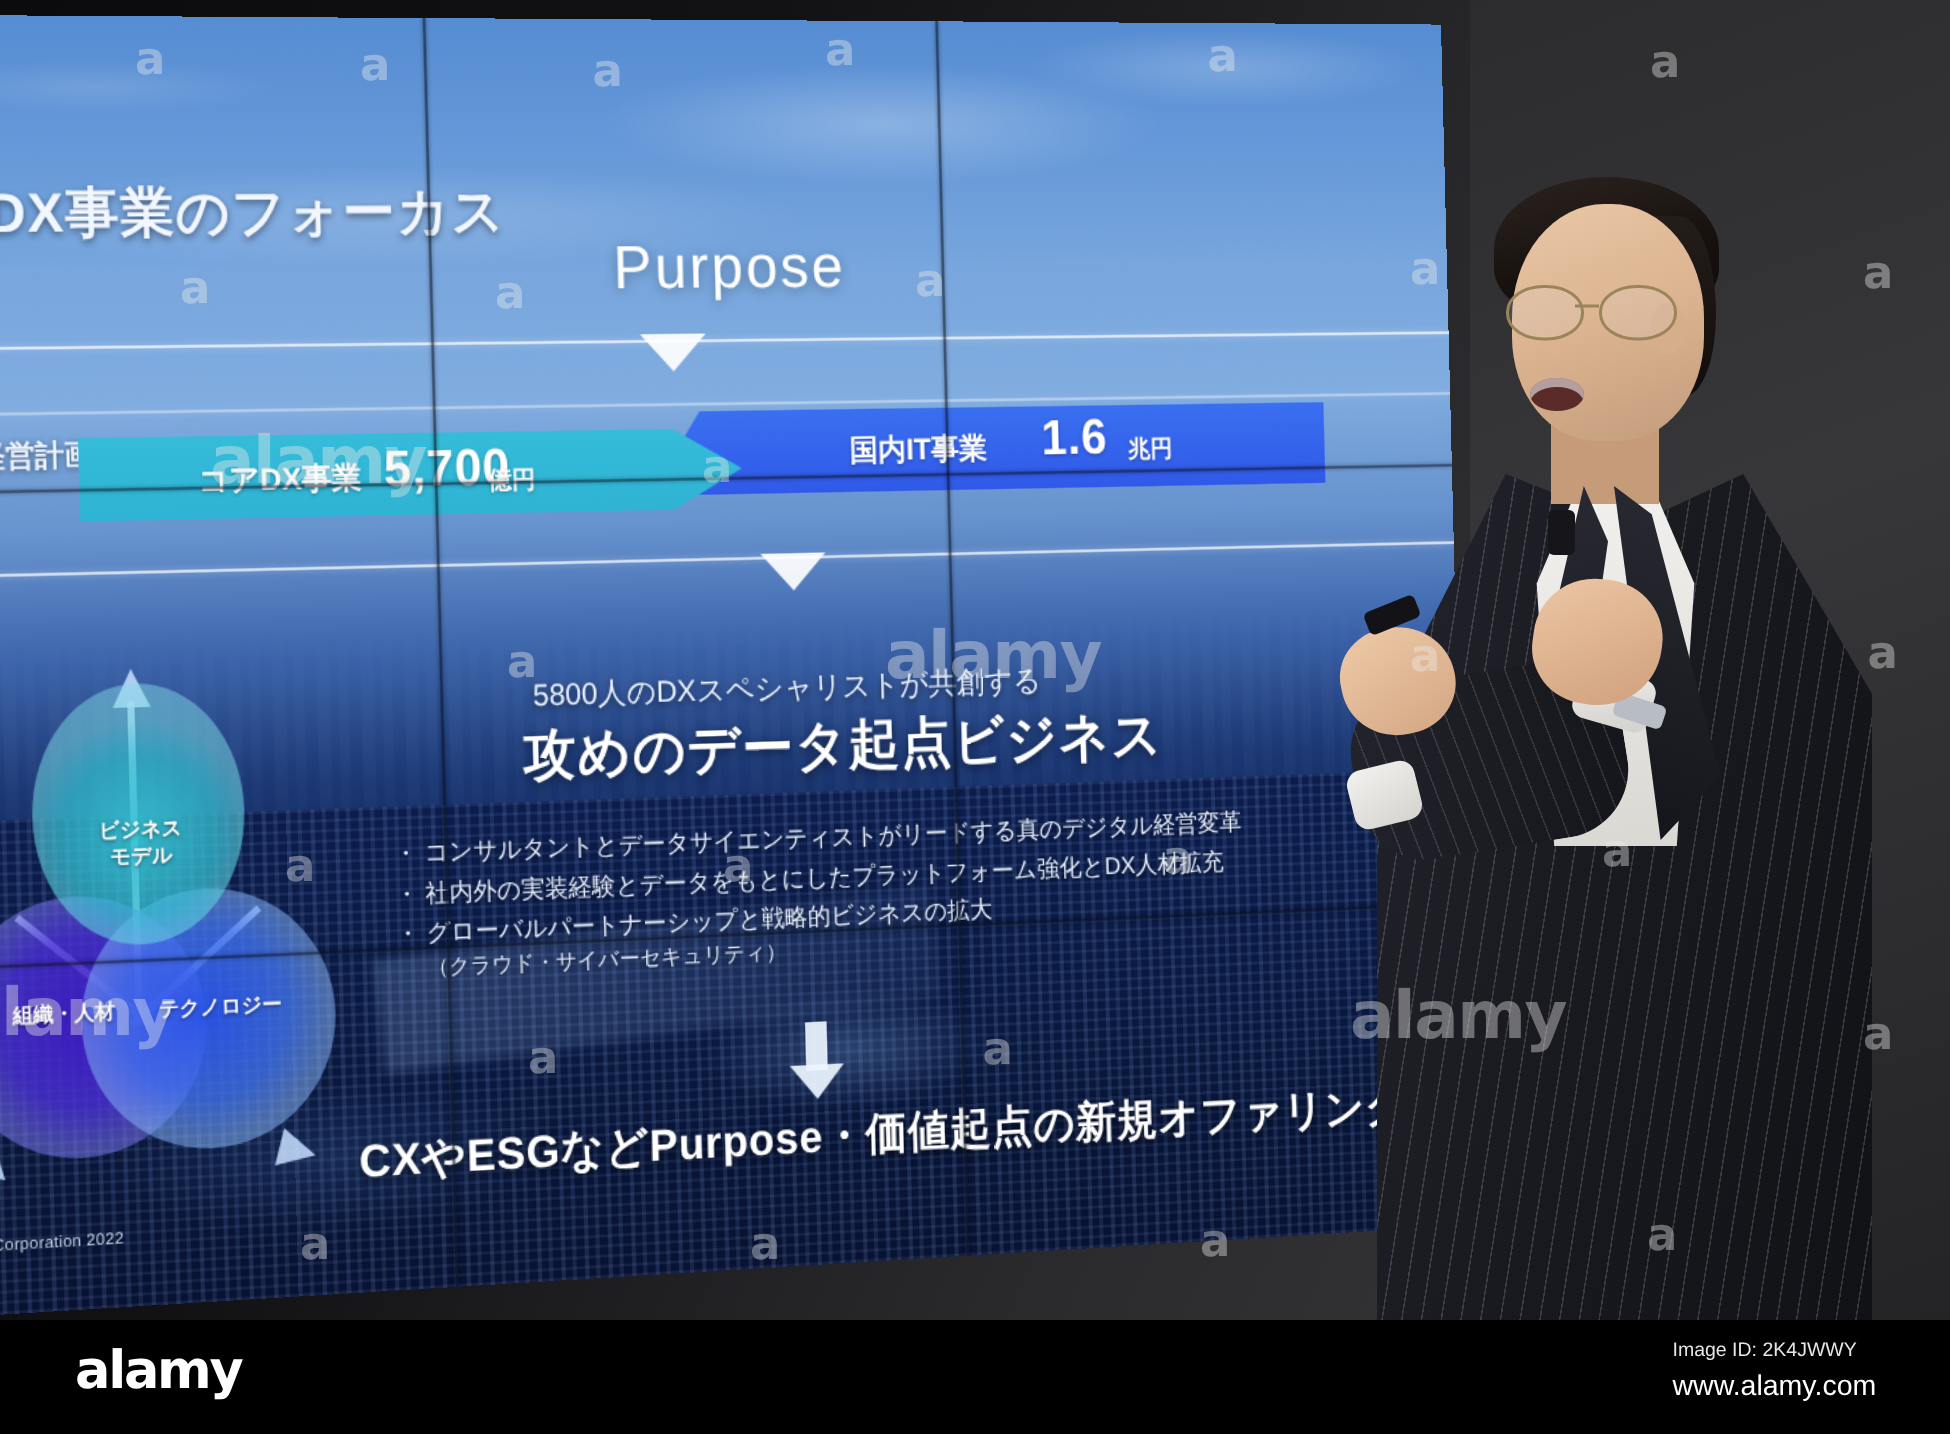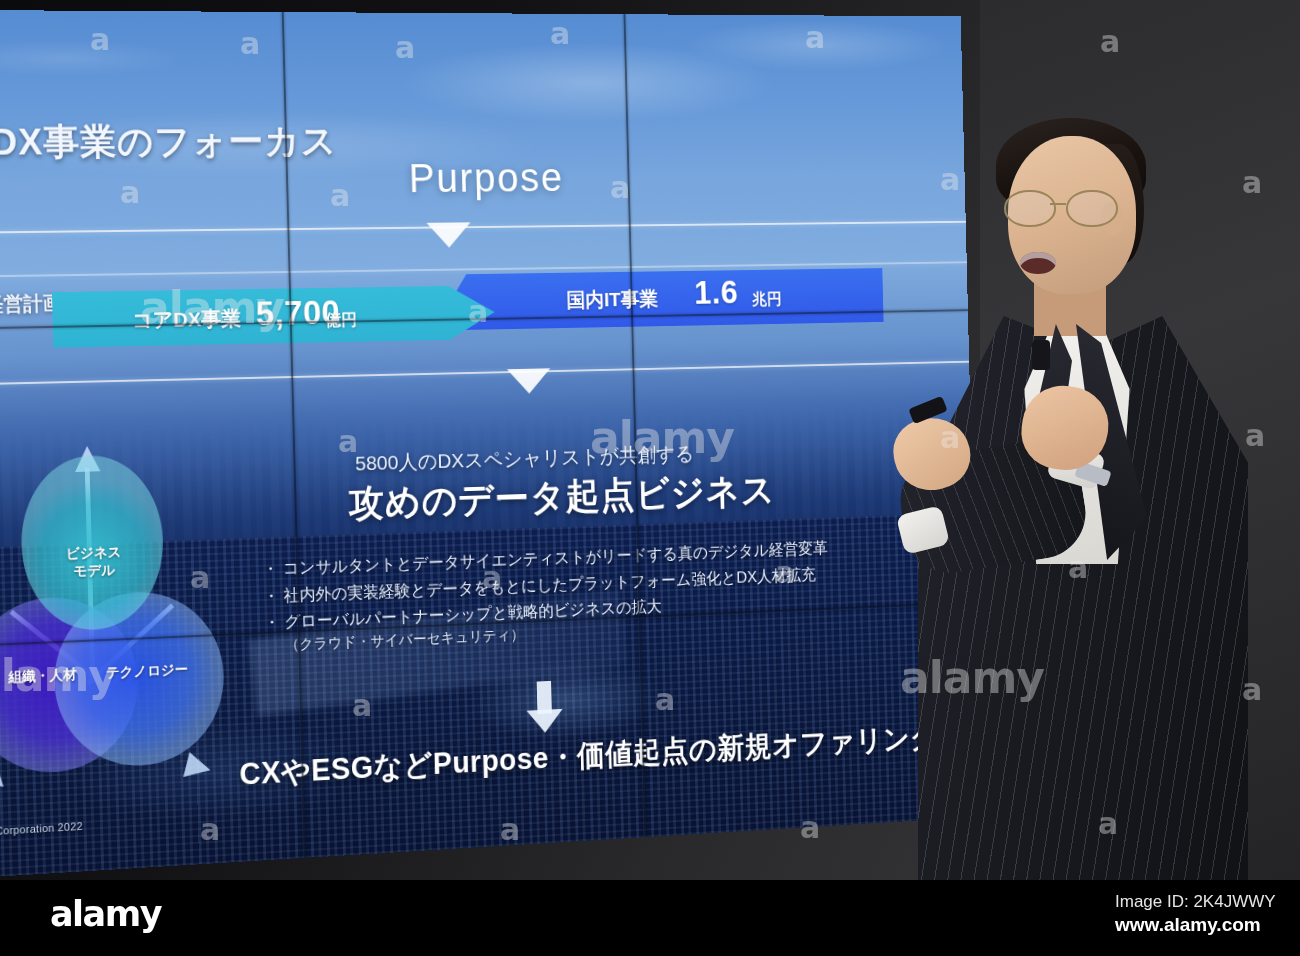--- a/index.html
+++ b/index.html
@@ -199,22 +199,22 @@
   .wm-layer{position:absolute;inset:0;pointer-events:none;}
   .wm-a{position:absolute;font-size:30px;font-weight:700;color:rgba(235,235,235,.40);
         font-family:"DejaVu Sans",sans-serif;}
   .wm-word{position:absolute;font-size:44px;font-weight:700;
         color:rgba(236,236,236,.40);font-family:"DejaVu Sans",sans-serif;letter-spacing:-1px;}
 
   
   .botbar{position:absolute;left:0;top:880px;width:1300px;height:76px;background:#000;}
   .bb-logo{position:absolute;left:50px;top:14px;font-size:35px;font-weight:700;color:#fff;
         font-family:"DejaVu Sans",sans-serif;letter-spacing:-1.5px;}
-  .bb-id{position:absolute;left:1115px;top:12px;font-size:17px;color:#e6e6e6;}
-  .bb-url{position:absolute;left:1115px;top:34px;font-size:19px;font-weight:700;color:#fff;}
+  .bb-id{position:absolute;left:1115px;top:12px;font-size:13px;color:#e6e6e6;}
+  .bb-url{position:absolute;left:1115px;top:34px;font-size:19px;font-weight:400;color:#fff;}
 </style>
 </head>
 <body>
 
 <div id="stage">
 
   <div class="wall"></div>
   <div class="wall-right"></div>
 
   <div class="screen-wrap">

